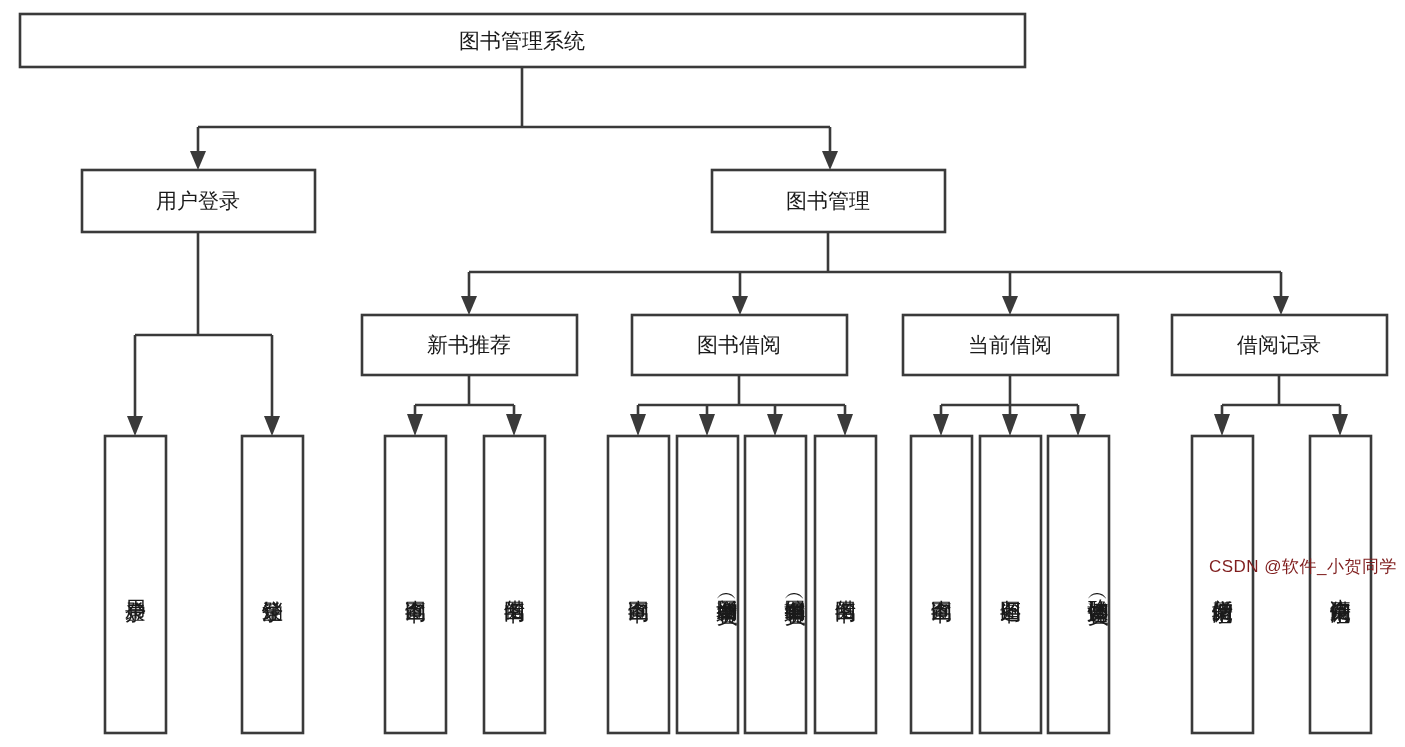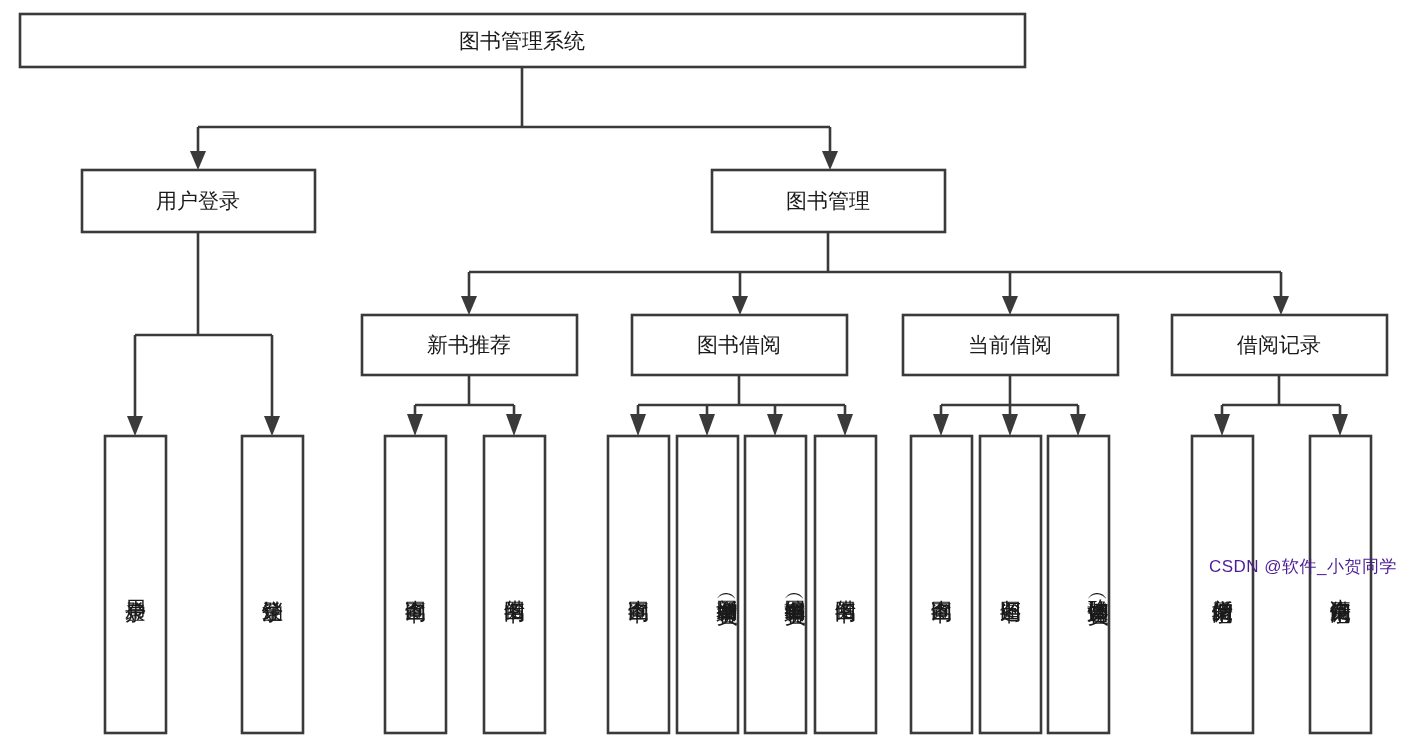--- a/index.html
+++ b/index.html
@@ -64,21 +64,21 @@
     align-items: center;
     justify-content: center;
     pointer-events: none;
   }
   .watermark {
     position: absolute;
     right: 8px;
     bottom: 5px;
     font-family: "Liberation Sans", "DejaVu Sans", sans-serif;
     font-size: 17px;
-    color: #4c1d95;
+    color: #7f1d1d;
     white-space: nowrap;
     letter-spacing: 0.5px;
   }
 </style>
 </head>
 <body>
 
 <div id="diagram-root">
 
   <svg id="diagram-svg" viewBox="0 0 1405 747" xmlns="http://www.w3.org/2000/svg">

